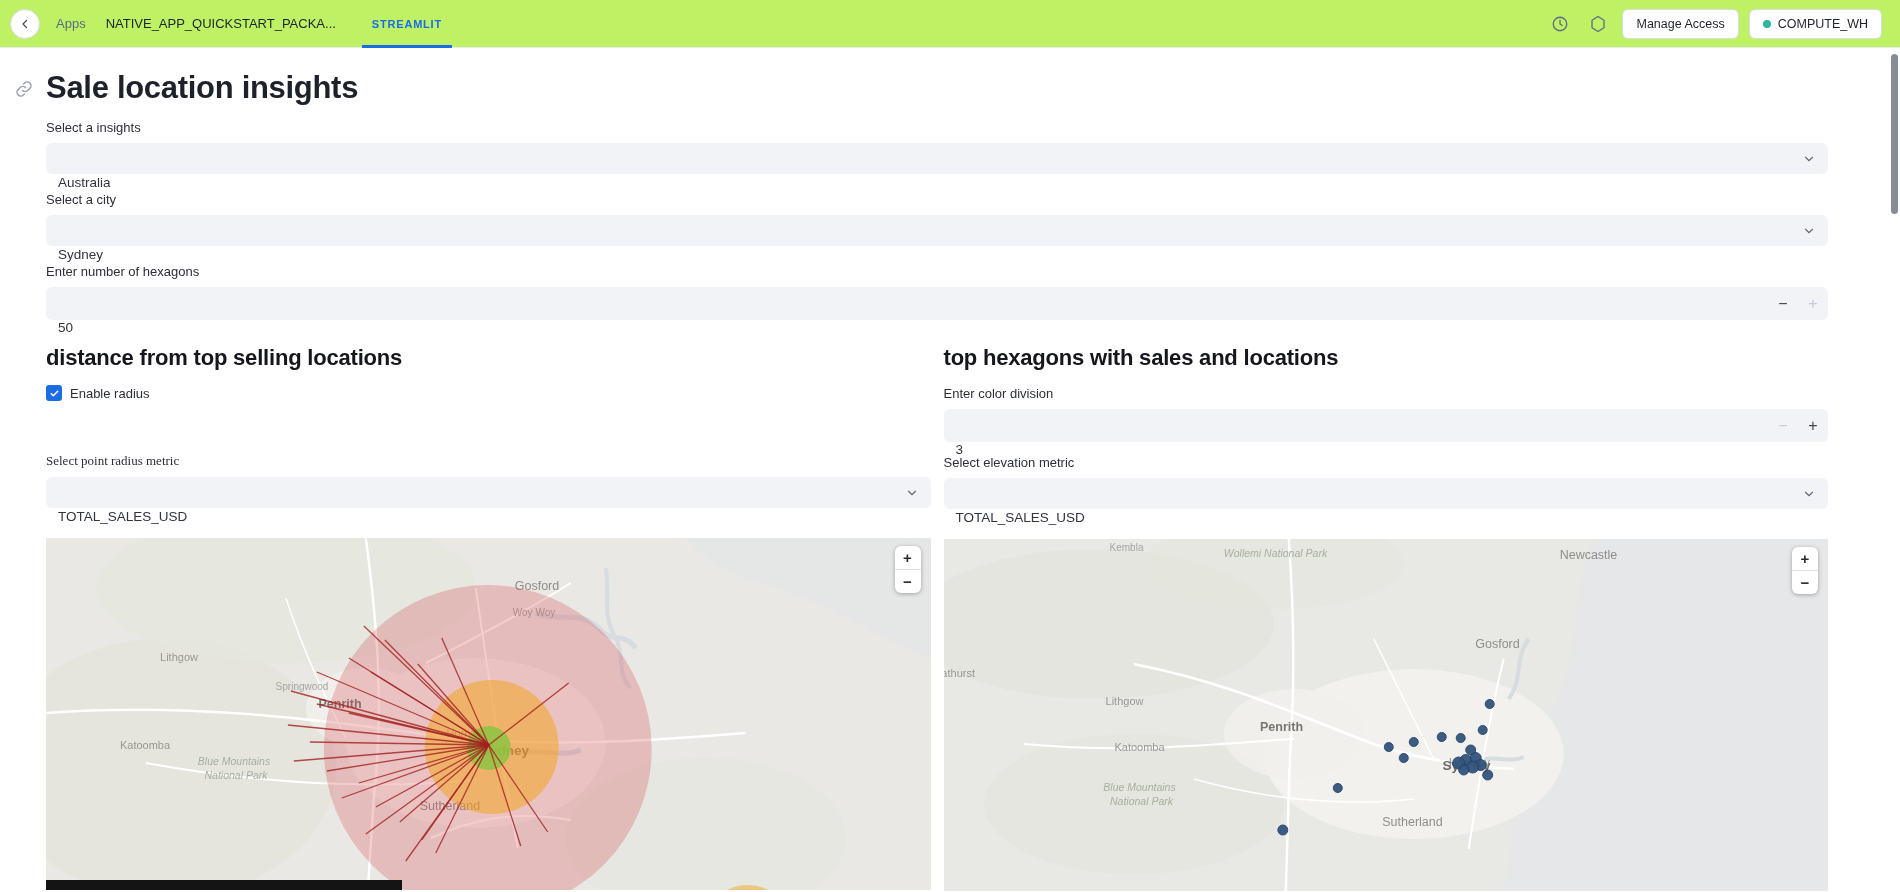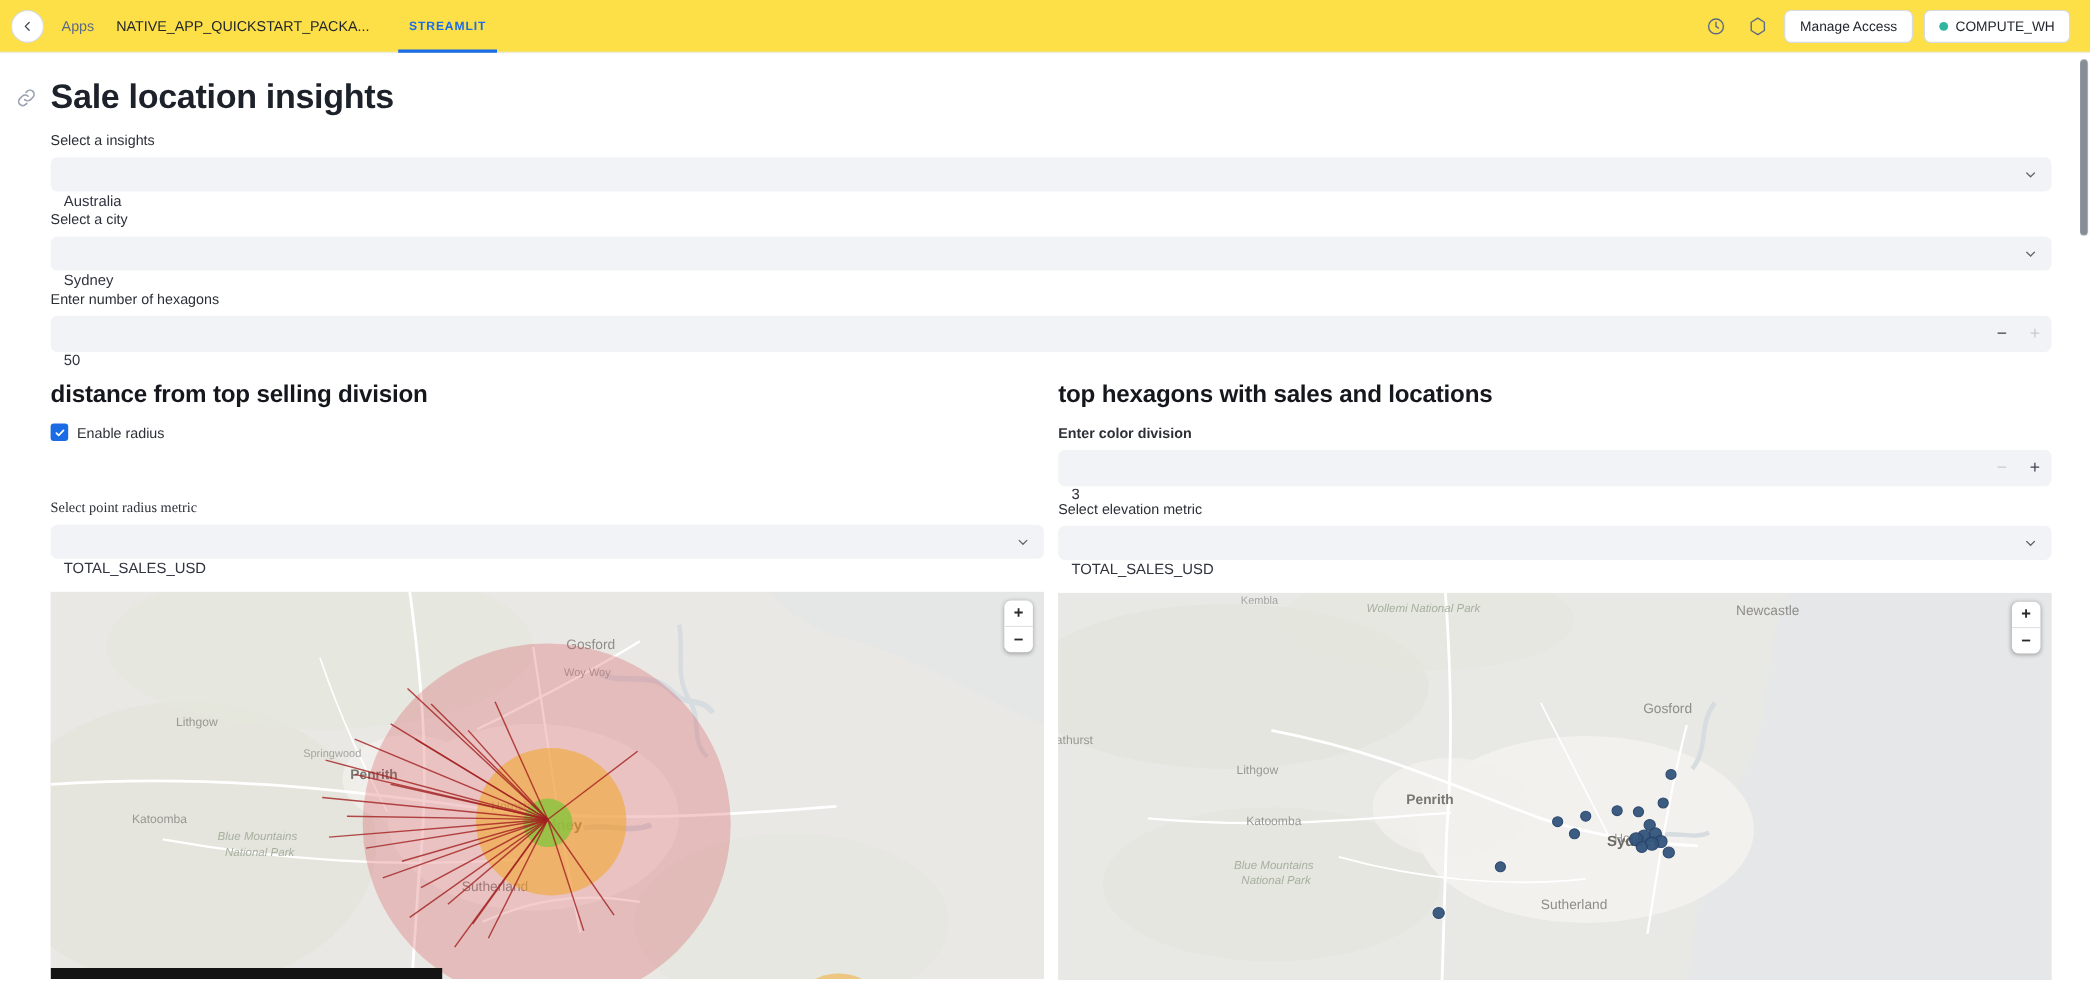--- a/index.html
+++ b/index.html
@@ -1,45 +1,45 @@
 <!DOCTYPE html>
 <html><head>
 <meta charset="utf-8">
 <style>
   * { box-sizing: border-box; margin: 0; padding: 0; }
   html,body { width:1900px; height:892px; overflow:hidden; background:#fff;
     font-family:"Liberation Sans", sans-serif; color:#1e232c; }
 
   
   .topbar { height:48px; display:flex; align-items:center; padding:0 18px 0 10px;
-    border-bottom:1px solid #e8eaef; background:#fde047; position:relative; z-index:5; }
+    border-bottom:1px solid #e8eaef; background:#bef264; position:relative; z-index:5; }
   .backbtn { width:30px; height:30px; border:1px solid #d5dae3; border-radius:50%;
     background:#fff; display:flex; align-items:center; justify-content:center; cursor:pointer; color:#3f4document654; }
   .backbtn svg { display:block; }
   .crumb-apps { color:#5d6a85; font-size:13px; margin-left:16px; cursor:pointer; }
   .crumb-app  { color:#1e232c; font-size:13px; margin-left:20px; font-weight:500; }
   .tab { margin-left:26px; height:48px; display:flex; align-items:center; padding:0 10px;
     color:#1a6ce7; font-size:11px; font-weight:700; letter-spacing:.8px;
     box-shadow: inset 0 -3px 0 #1a6ce7; cursor:pointer; }
   .tb-right { margin-left:auto; display:flex; align-items:center; gap:10px; }
   .iconbtn { width:28px; height:28px; display:flex; align-items:center; justify-content:center;
     background:none; border:none; cursor:pointer; color:#5d6a85; }
   .btn { height:30px; border:1px solid #d5dae3; border-radius:6px; background:#fff;
     font-size:12.5px; color:#1f232b; display:flex; align-items:center; gap:7px;
     padding:0 13px; cursor:pointer; font-weight:500; font-family:inherit; }
   .dot { width:8px; height:8px; border-radius:50%; background:#2fb5a0; }
 
   
-  .content { padding:14px 35px 0 46px; position:relative; }
+  .content { padding:14px 72px 0 46px; position:relative; }
   .title-row { position:relative; margin-top:8px; }
   .anchor-ic { position:absolute; left:-31px; top:10px; color:#9aa2b1; }
   h1 { font-size:31px; font-weight:700; color:#1d212a; letter-spacing:-.3px; }
 
   .flabel { font-size:13px; color:#2c2f36; display:block; }
-  .mt18 { margin-top:18px; } .mt14 { margin-top:14px; } .mt15 { margin-top:15px;font-weight:bold; } .mt13 { margin-top:13px; }
+  .mt18 { margin-top:18px; } .mt14 { margin-top:14px; } .mt15 { margin-top:15px; } .mt13 { margin-top:13px; }
 
   .widget { background:#f2f3f6; border-radius:6px; height:31px; display:flex; align-items:center;
     padding:0 12px; font-size:13.5px; color:#31333f; cursor:pointer; margin-top:8px; position:relative; }
   .widget .value { flex:1;margin-top:47px; }
   .widget .chev { color:#5f6673; display:flex; }
 
   .num { height:33px; padding:0; }
   .num .value { padding:0 12px; }
   .step { width:30px; height:100%; display:flex; align-items:center; justify-content:center;
     font-size:16px; color:#3f4450; cursor:pointer; background:none; border:none; font-family:inherit; }
@@ -152,21 +152,21 @@
   <label class="flabel mt18">Enter number of hexagons</label>
   <div class="widget num">
     <span class="value">50</span>
     <button class="step">−</button>
     <button class="step muted">+</button>
   </div>
 
   <div class="cols">
 
     <div class="col">
-      <h2>distance from top selling division</h2>
+      <h2>distance from top selling locations</h2>
 
       <div class="cb-row">
         <span class="cb">
           <svg width="11" height="11" viewBox="0 0 24 24" fill="none" stroke="#fff" stroke-width="3.4" stroke-linecap="round" stroke-linejoin="round">
               <path d="M5 12.5l4.5 4.5L19 7"></path>
             </svg>
         </span>
         <span class="cb-label">Enable radius</span>
       </div>
 

